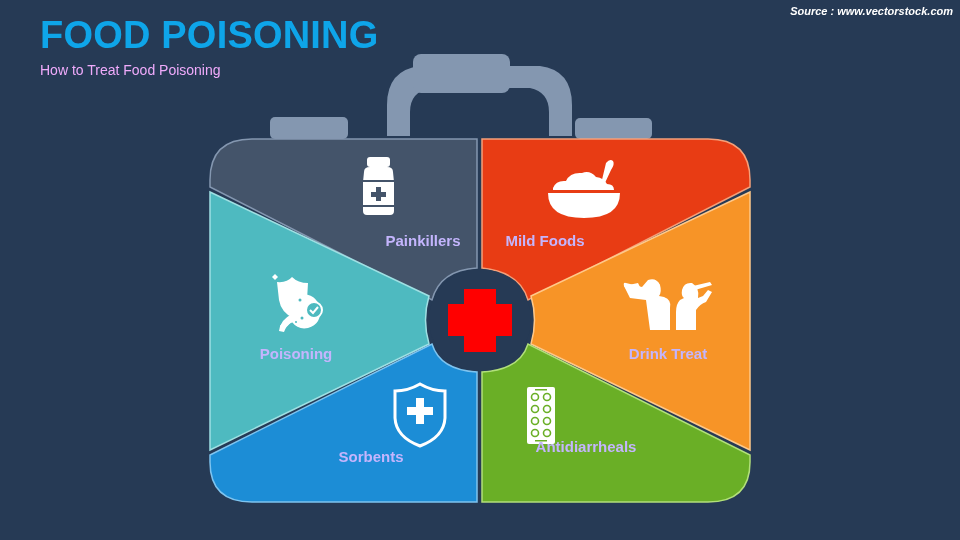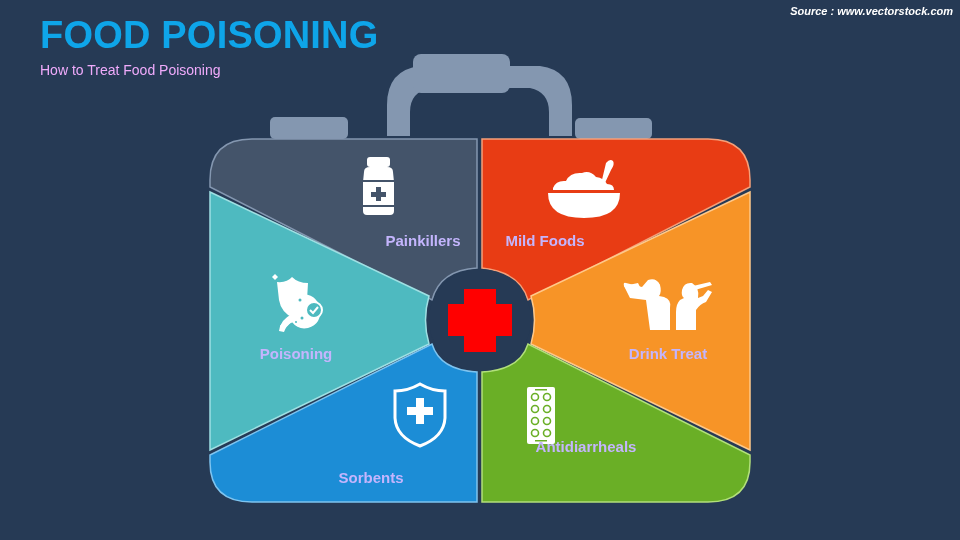--- a/index.html
+++ b/index.html
@@ -121,14 +121,14 @@
       <circle cx="535" cy="433" r="3.5"></circle>
         <circle cx="547" cy="433" r="3.5"></circle>
     </g>
   </g>
 </svg>
 
 <div class="label" style="left:423px; top:232px;">Painkillers</div>
 <div class="label" style="left:545px; top:232px;text-align:center;">Mild Foods</div>
 <div class="label" style="left:296px; top:345px;">Poisoning</div>
 <div class="label" style="left:668px; top:345px;">Drink Treat</div>
-<div class="label" style="left:371px; top:469px;">Sorbents</div>
+<div class="label" style="left:371px; top:448px;">Sorbents</div>
 <div class="label" style="left:586px; top:438px;">Antidiarrheals</div>
 
 </body></html>

